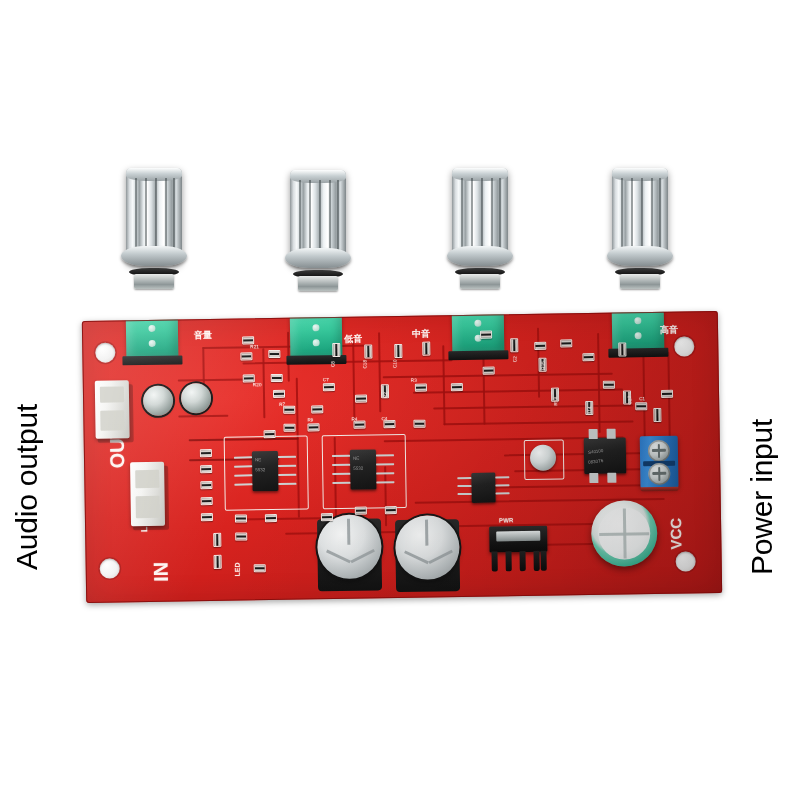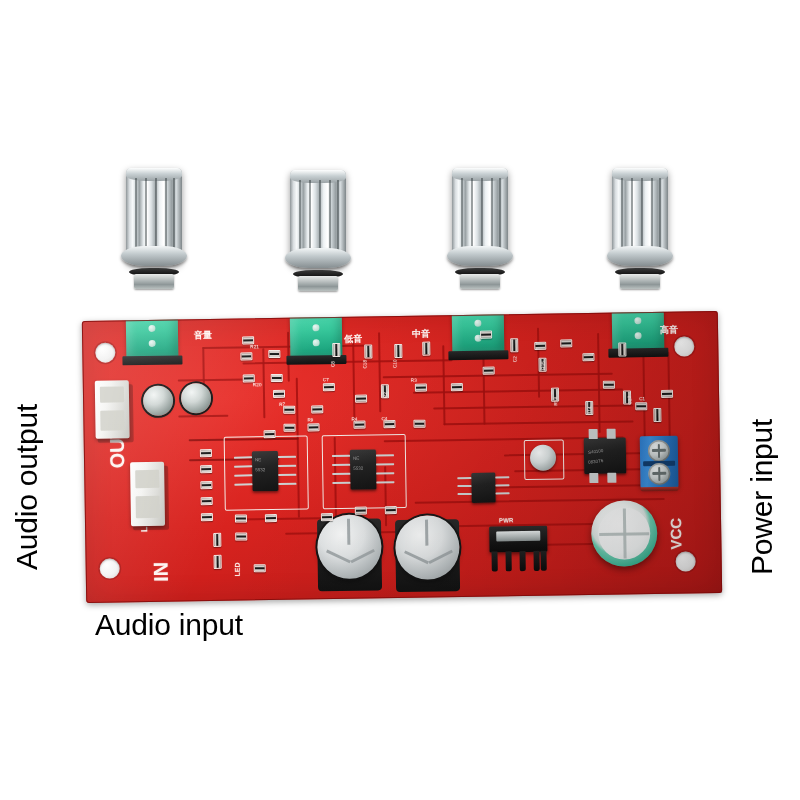--- a/index.html
+++ b/index.html
@@ -291,21 +291,20 @@
 </style>
 </head>
 <body>
 
 <div id="stage">
 
   <div class="anno" id="anno-audio-output">Audio output</div>
 
   <div class="anno" id="anno-power-input">Power input</div>
 
-  <div class="anno" id="anno-audio-input">Audio input</div>
 
   <div class="knob-assy" style="left:124px;top:168px;width:60px;height:150px;">
     <div class="knob" style="top:0;height:96px;">
       <div class="knob-cap"></div>
       <div class="knurl" style="left:9px"></div>
         <div class="knurl" style="left:19px"></div>
       <div class="knurl" style="left:29px"></div>
         <div class="knurl" style="left:39px"></div>
       <div class="knurl" style="left:47px"></div>
       <div class="knob-flare"></div>

